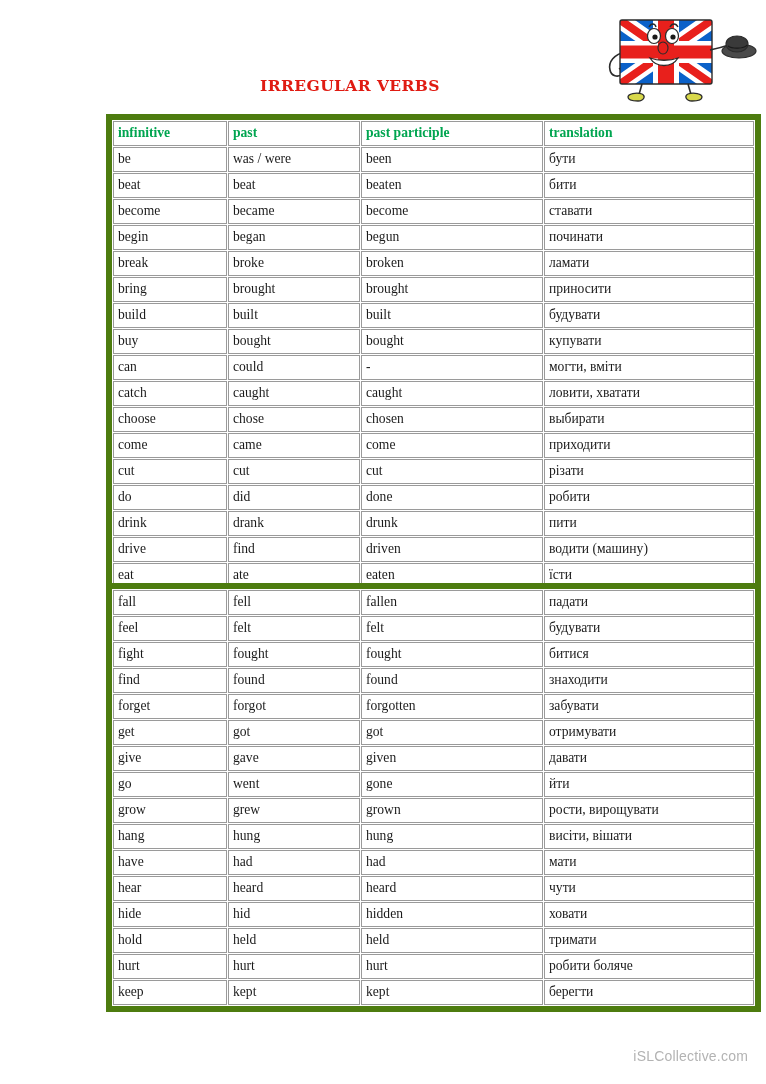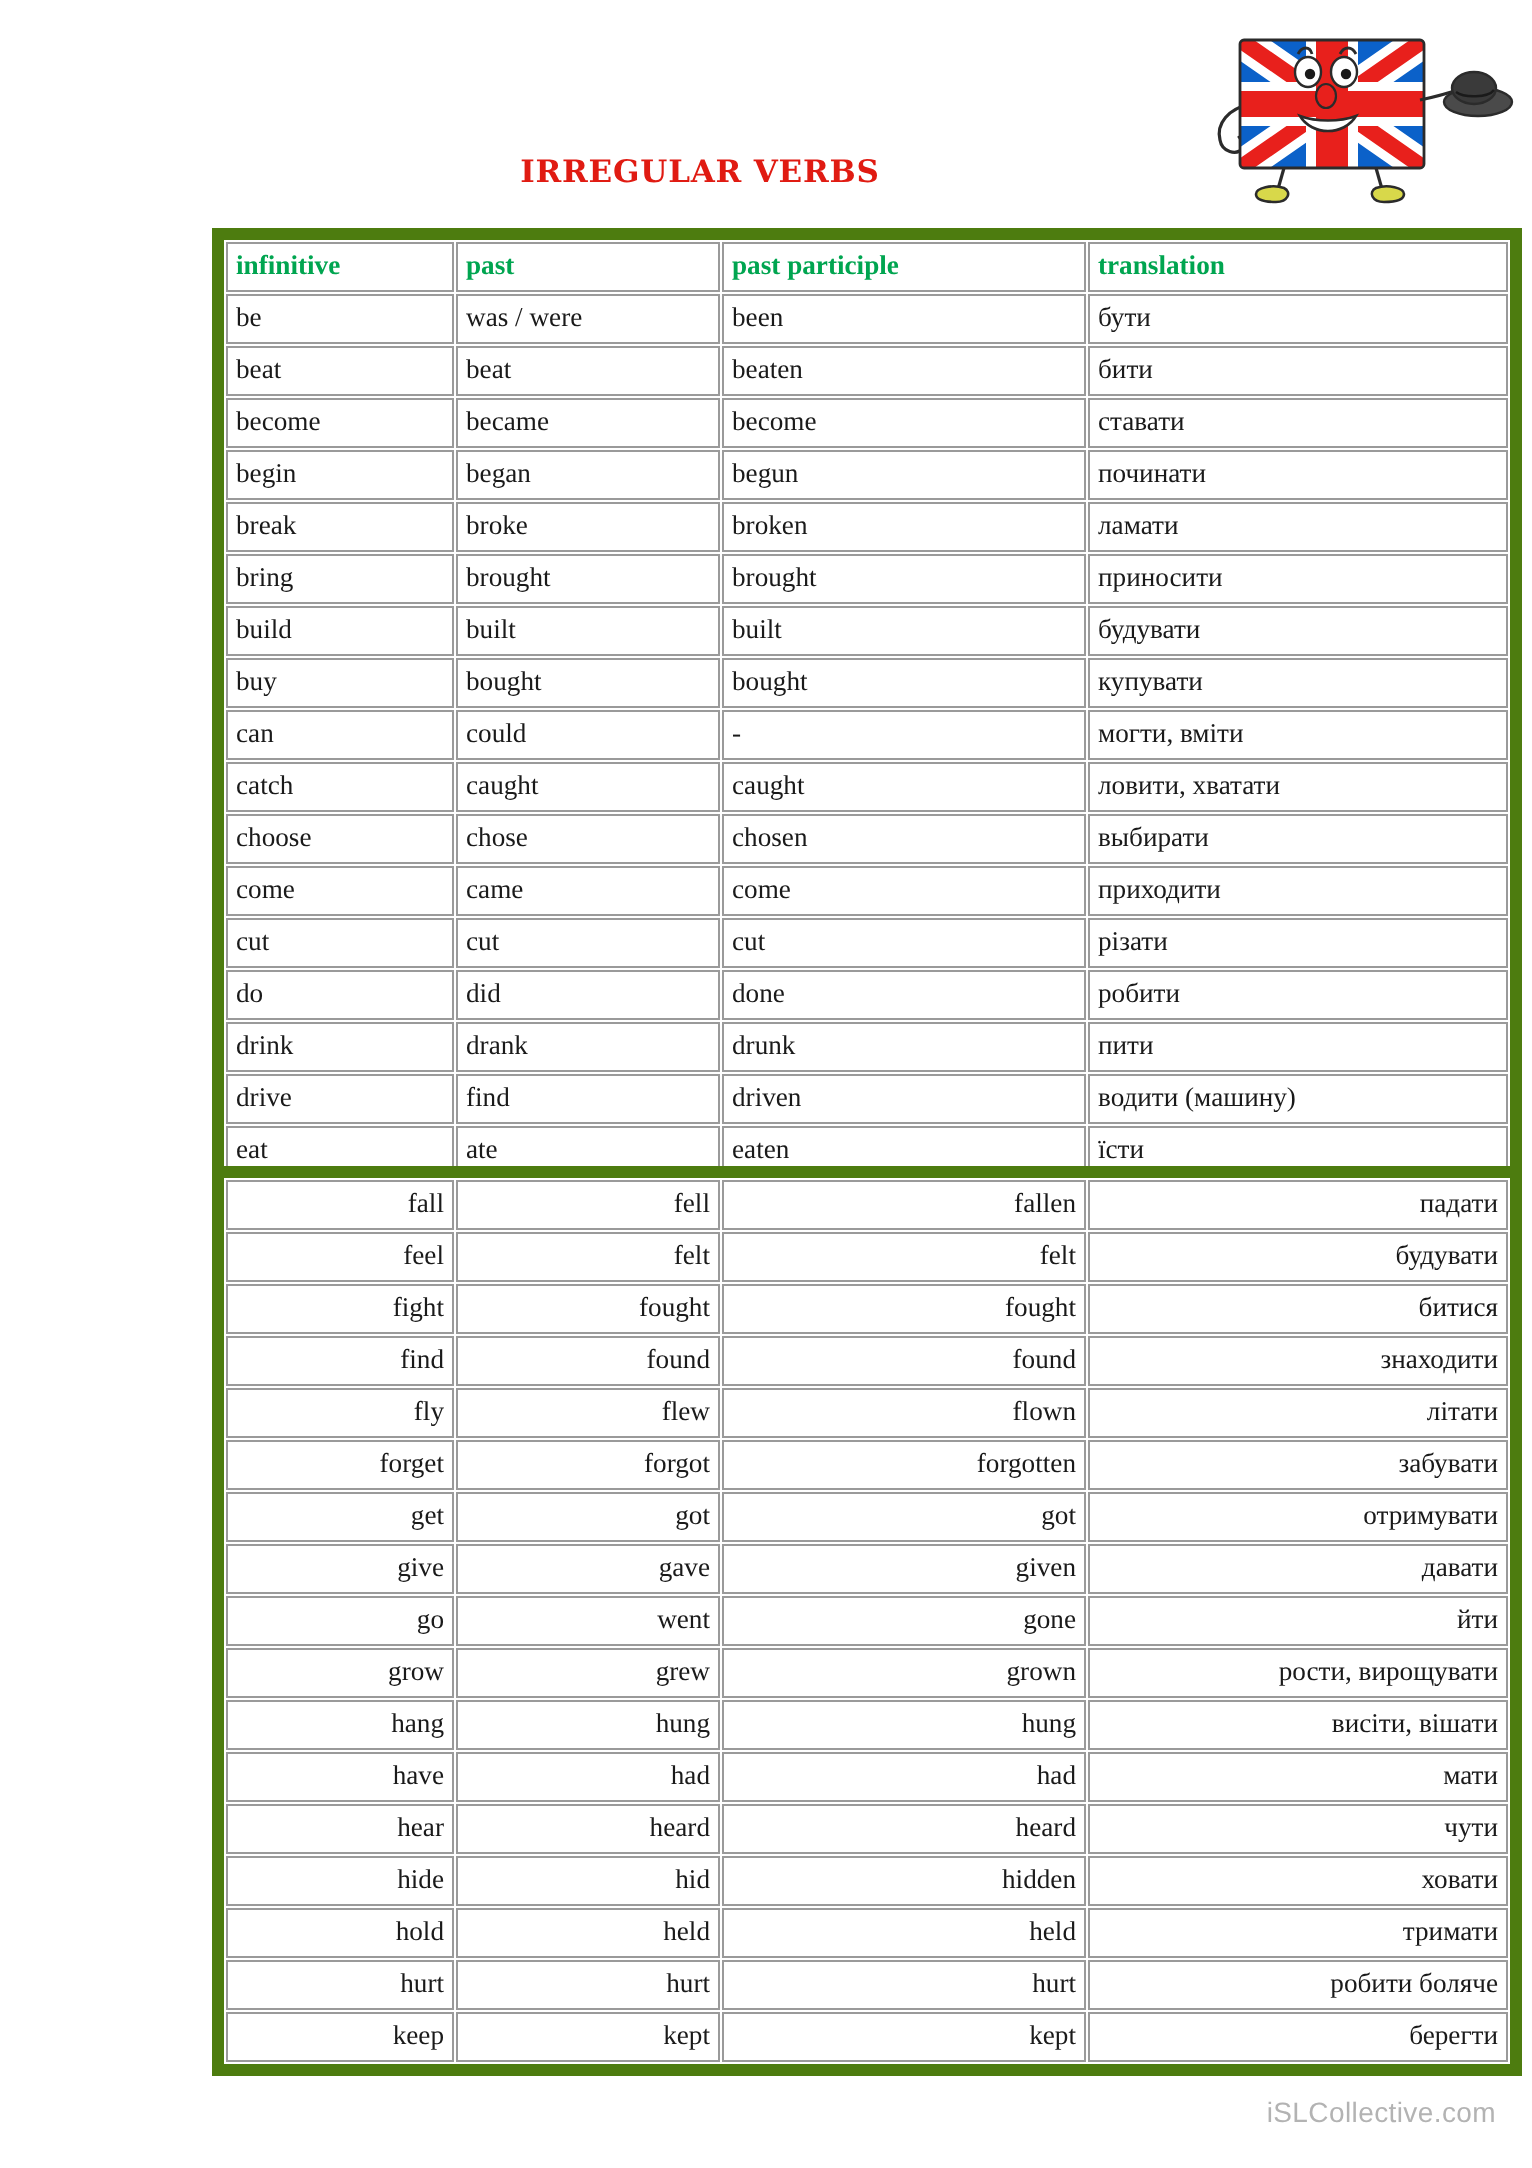--- a/index.html
+++ b/index.html
@@ -44,21 +44,21 @@
     position: absolute;
     left: 106px;
     width: 608px;
     border-collapse: separate;
     border-spacing: 1px;
     background: #ffffff;
     border: 6px solid #4d7c0f;
     table-layout: fixed;
   }
   #table-one { top: 114px; }
-  #table-two { top: 583px; text-align: right; }
+  #table-two { top: 583px; }
 
   .verb-table td {
     border: 1px solid #9a9a9a;
     padding: 1px 4px 2px 4px;
     font-size: 13.6px;
     line-height: 1.0;
     height: 20px;
     color: #1a1a1a;
     vertical-align: middle;
     overflow: hidden;
@@ -272,26 +272,20 @@
         <td class="c3">fought</td>
         <td class="c4">битися</td>
       </tr>
       <tr>
         <td class="c1">find</td>
         <td class="c2">found</td>
         <td class="c3">found</td>
         <td class="c4">знаходити</td>
       </tr>
       <tr>
-        <td class="c1">fly</td>
-        <td class="c2">flew</td>
-        <td class="c3">flown</td>
-        <td class="c4">літати</td>
-      </tr>
-      <tr>
         <td class="c1">forget</td>
         <td class="c2">forgot</td>
         <td class="c3">forgotten</td>
         <td class="c4">забувати</td>
       </tr>
       <tr>
         <td class="c1">get</td>
         <td class="c2">got</td>
         <td class="c3">got</td>
         <td class="c4">отримувати</td>

